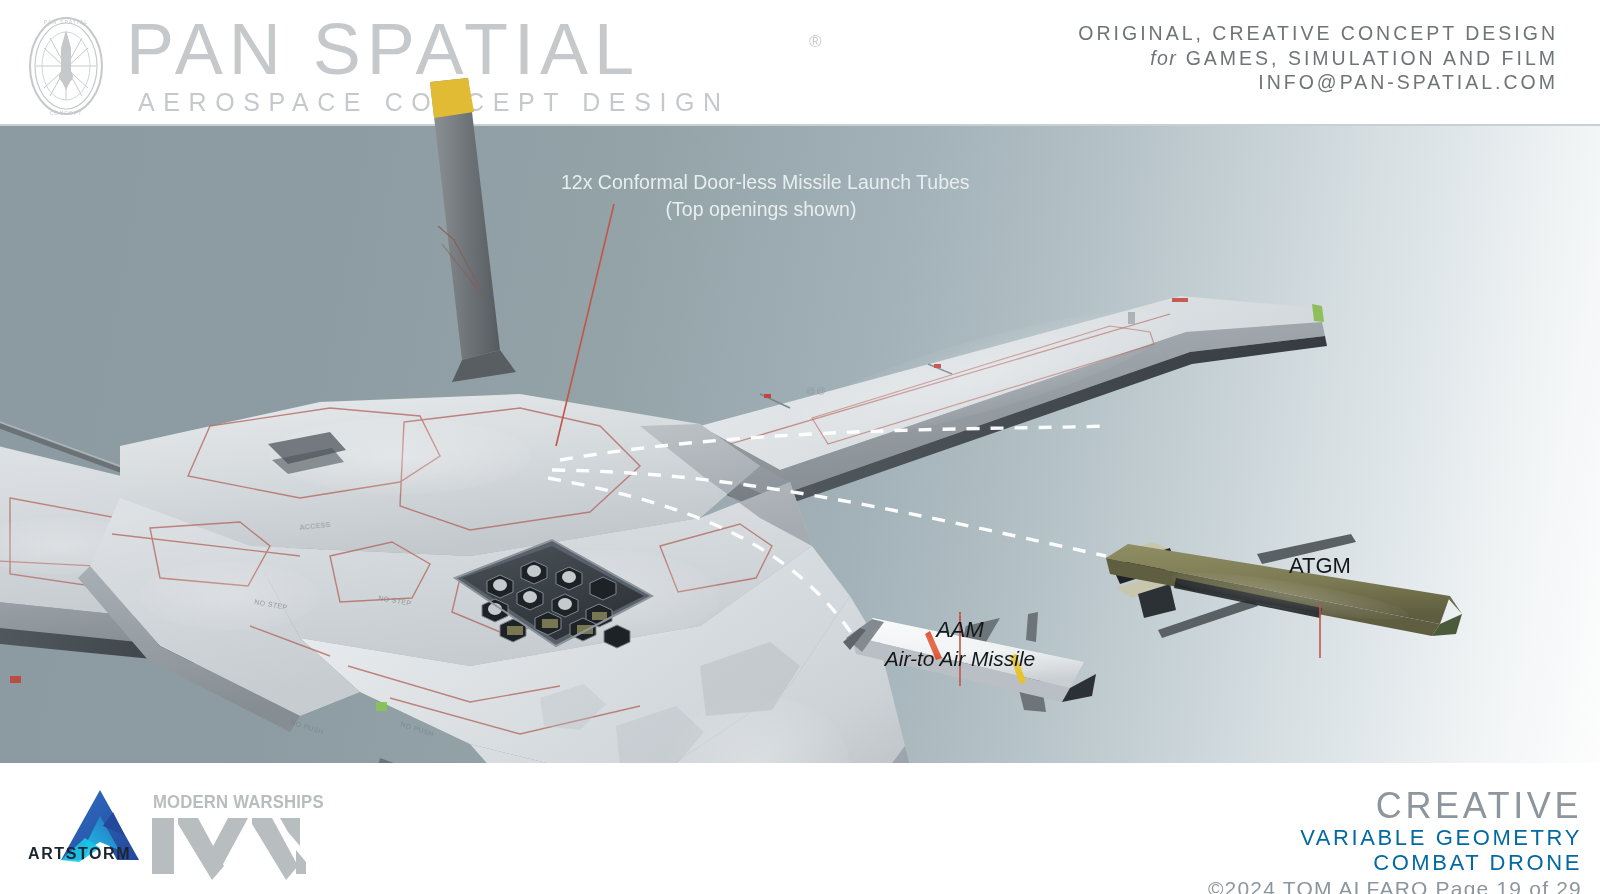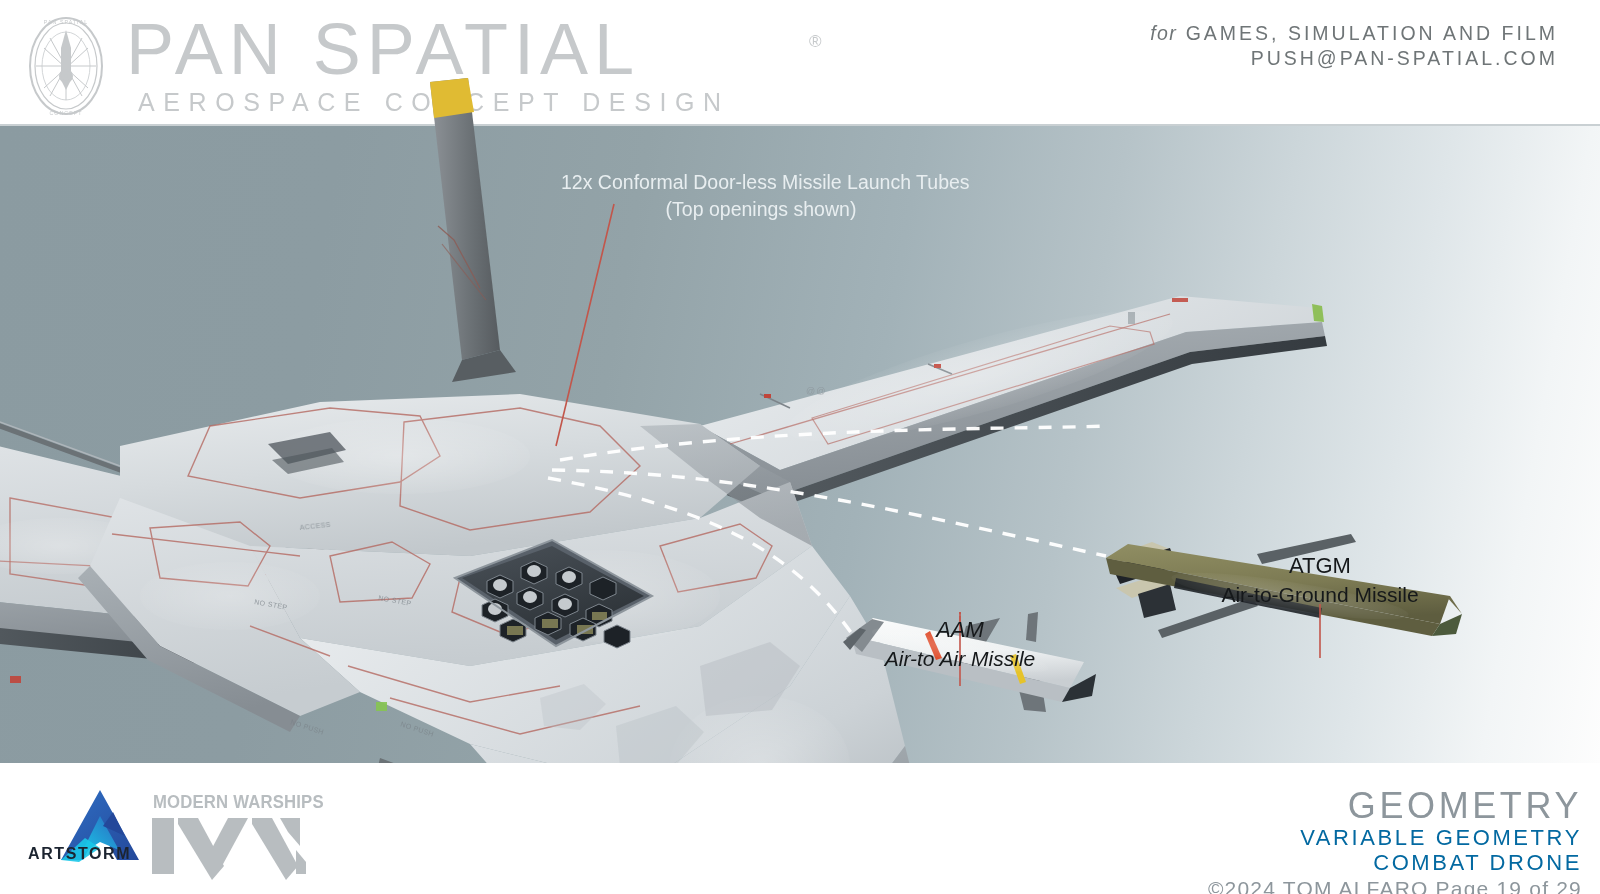--- a/index.html
+++ b/index.html
@@ -384,21 +384,20 @@
     <div class="ln2">(Top openings shown)</div>
   </div>
 
   <div class="callout callout-aam">
     <div class="ln1">AAM</div>
     <div class="ln2">Air-to Air Missile</div>
   </div>
 
   <div class="callout callout-atgm">
     <div class="ln1">ATGM</div>
-    <div class="ln2">Air-to-Ground Missile</div>
   </div>
 
   <div class="header">
     <div class="brand-lockup">
 
       <svg class="brand-seal" viewBox="0 0 104 104">
         <ellipse cx="52" cy="52" rx="36" ry="48" fill="none" stroke="#c6c9cb" stroke-width="2"></ellipse>
         <ellipse cx="52" cy="52" rx="31" ry="43" fill="none" stroke="#c6c9cb" stroke-width="1.2"></ellipse>
         <ellipse cx="52" cy="52" rx="24" ry="34" fill="none" stroke="#d3d6d8" stroke-width="1"></ellipse>
         <g stroke="#c6c9cb" stroke-width="1" fill="none">
@@ -415,22 +414,23 @@
         <text x="52" y="10" font-size="5.2" fill="#c6c9cb" text-anchor="middle" font-family="Liberation Sans, sans-serif" letter-spacing="1.1">PAN SPATIAL</text>
         <text x="52" y="101" font-size="5.2" fill="#c6c9cb" text-anchor="middle" font-family="Liberation Sans, sans-serif" letter-spacing="1.1">CONCEPT</text>
       </svg>
 
       <div class="brand-name">PAN SPATIAL</div>
       <div class="brand-reg">®</div>
       <div class="brand-sub">AEROSPACE CONCEPT DESIGN</div>
     </div>
 
     <div class="header-info">
+      <div class="line">ORIGINAL, CREATIVE CONCEPT DESIGN</div>
       <div class="line"><span class="ital">for</span> <span>GAMES, SIMULATION AND FILM</span></div>
-      <div class="line">PUSH@PAN-SPATIAL.COM</div>
+      <div class="line">INFO@PAN-SPATIAL.COM</div>
     </div>
   </div>
   <div class="header-rule"></div>
 
   <div class="tail-over">
     <svg width="1600" height="894" viewBox="0 0 1600 894">
       <defs>
         <linearGradient id="tailG2" x1="0" y1="0" x2="1" y2="0">
           <stop offset="0" stop-color="#8e9398"></stop>
           <stop offset="0.55" stop-color="#6d7377"></stop>
@@ -473,20 +473,20 @@
         <path d="M4,30 L26,30 L26,86 L4,86 Z"></path>
         <path d="M30,30 L50,30 L76,78 L64,92 L30,36 Z"></path>
         <path d="M80,30 L100,30 L74,78 L62,64 Z"></path>
         <path d="M104,30 L124,30 L150,78 L138,92 L104,36 Z"></path>
         <path d="M132,30 L152,30 L152,58 L140,44 Z"></path>
         <path d="M148,62 L158,74 L158,86 L148,86 Z"></path>
       </g>
     </svg>
 
     <div class="footer-info">
-      <div class="title">GEOMETRY</div>
+      <div class="title">CREATIVE</div>
       <div class="sub">VARIABLE GEOMETRY</div>
       <div class="sub">COMBAT DRONE</div>
       <div class="copy">©2024 TOM ALFARO Page 19 of 29</div>
     </div>
   </div>
 
 </div>
 
 </body></html>

